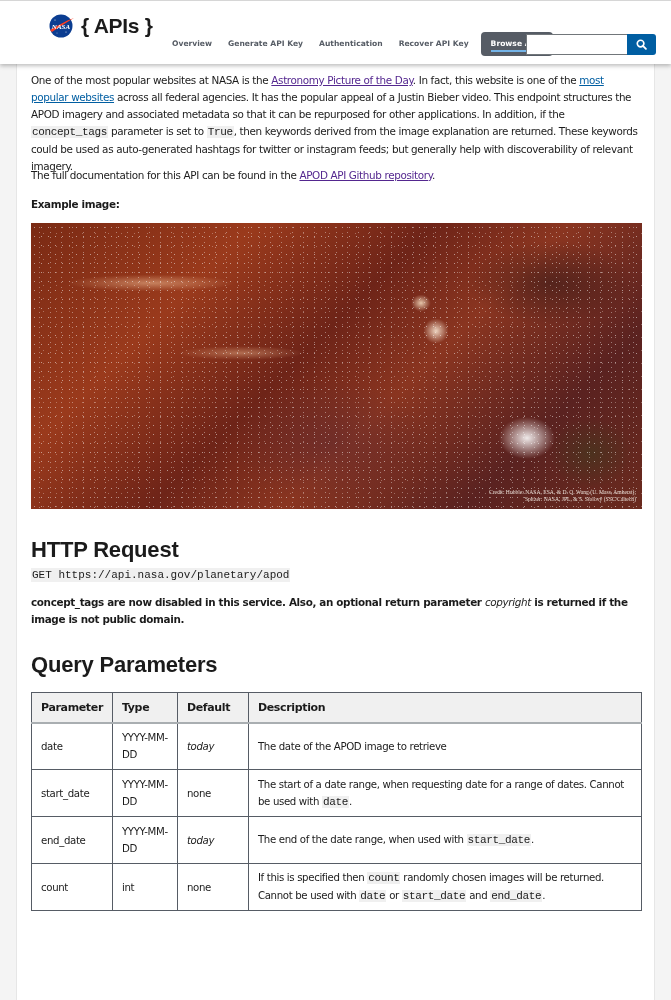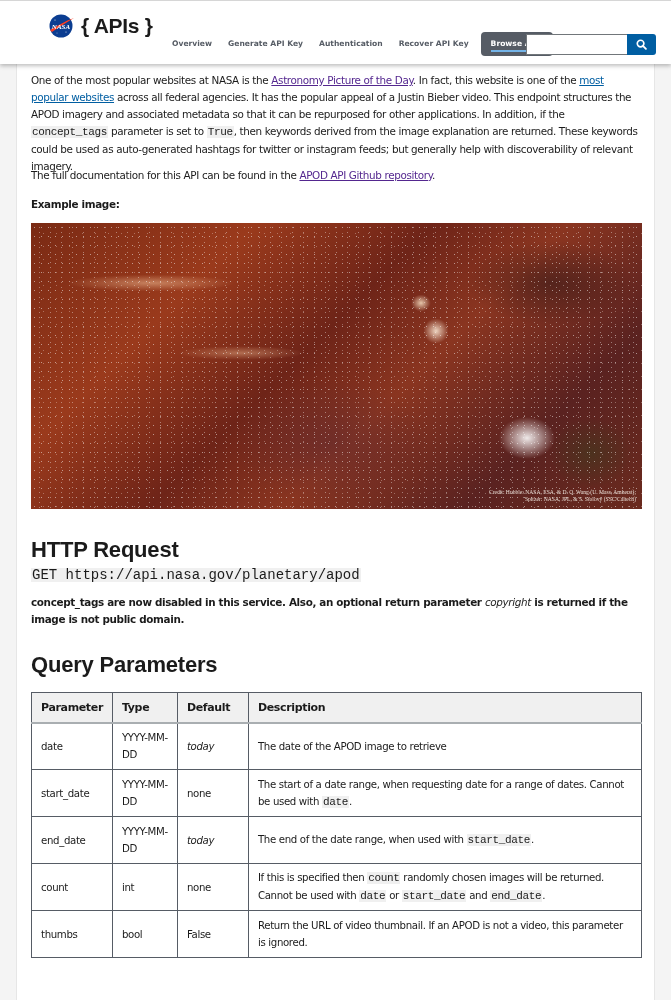--- a/index.html
+++ b/index.html
@@ -113,21 +113,21 @@
     <div class="example-image">
       <div class="stars"></div>
       <div class="credit">
         <div>Credit: Hubble: NASA, ESA, &amp; D. Q. Wang (U. Mass, Amherst);</div>
         <div>Spitzer: NASA, JPL, &amp; S. Stolovy (SSC/Caltech)</div>
       </div>
     </div>
 
     <h2 class="section" style="position:absolute;left:0;top:465px;">HTTP Request</h2>
 
-    <code class="inline" style="position:absolute;left:0;top:496px;font-size:14px;line-height:14px;">GET https://api.nasa.gov/planetary/apod</code>
+    <code class="inline" style="position:absolute;left:0;top:496px;font-size:11px;line-height:14px;">GET https://api.nasa.gov/planetary/apod</code>
 
     <p class="body-text bold" style="position:absolute;left:0;top:522px;width:611px;">
       <span>concept_tags are now disabled in this service. Also, an optional return parameter </span><span style="font-weight:normal;font-style:italic;">copyright</span><span> is returned if the image is not public domain.</span>
     </p>
 
     <h2 class="section" style="position:absolute;left:0;top:580px;">Query Parameters</h2>
 
     <table class="table">
       <thead>
         <tr>
@@ -154,26 +154,20 @@
             <td>end_date</td>
             <td>YYYY-MM-DD</td>
             <td class="italic">today</td>
             <td><span>The end of the date range, when used with </span><code class="inline">start_date</code><span>.</span></td>
           </tr>
           <tr>
             <td>count</td>
             <td>int</td>
             <td>none</td>
             <td><span>If this is specified then </span><code class="inline">count</code><span> randomly chosen images will be returned. Cannot be used with </span><code class="inline">date</code><span> or </span><code class="inline">start_date</code><span> and </span><code class="inline">end_date</code><span>.</span></td>
-          </tr>
-          <tr>
-            <td>thumbs</td>
-            <td>bool</td>
-            <td>False</td>
-            <td><span>Return the URL of video thumbnail. If an APOD is not a video, this parameter is ignored.</span></td>
           </tr>
         </tbody>
     </table>
   </div>
 </div>
 
 <div class="header">
   <div class="logo">
     <div class="nasa-meatball">
       <svg width="26" height="26" viewBox="0 0 26 26">

